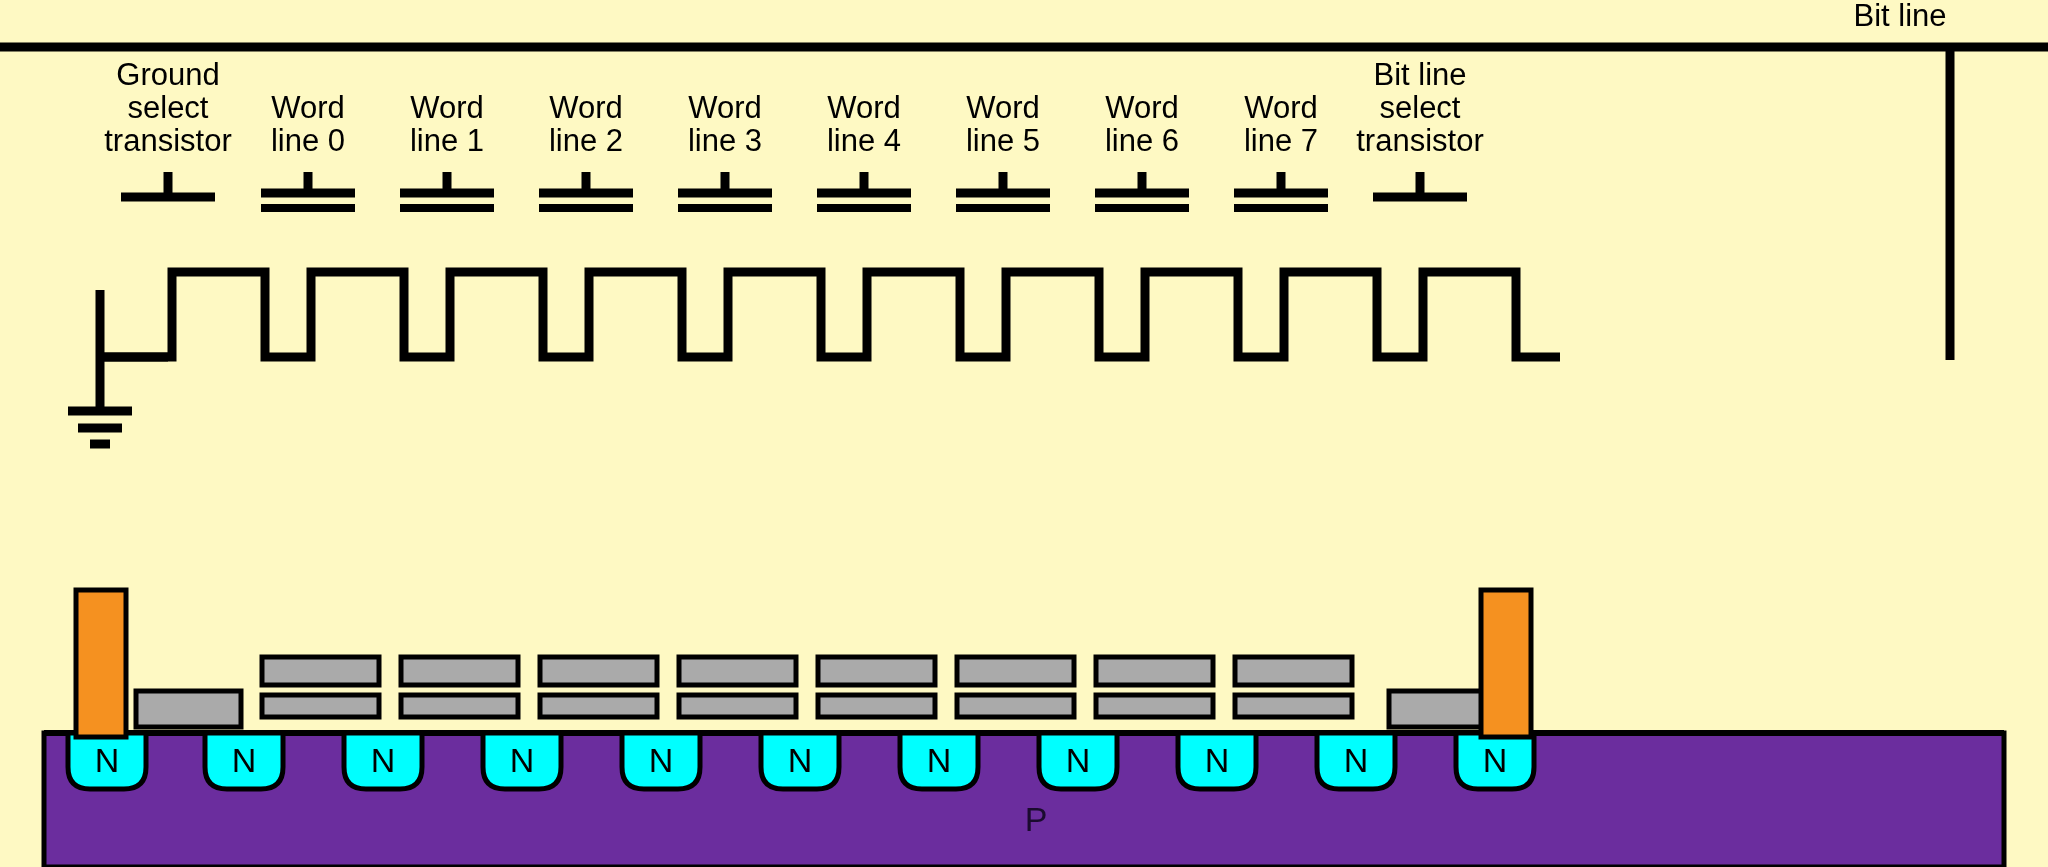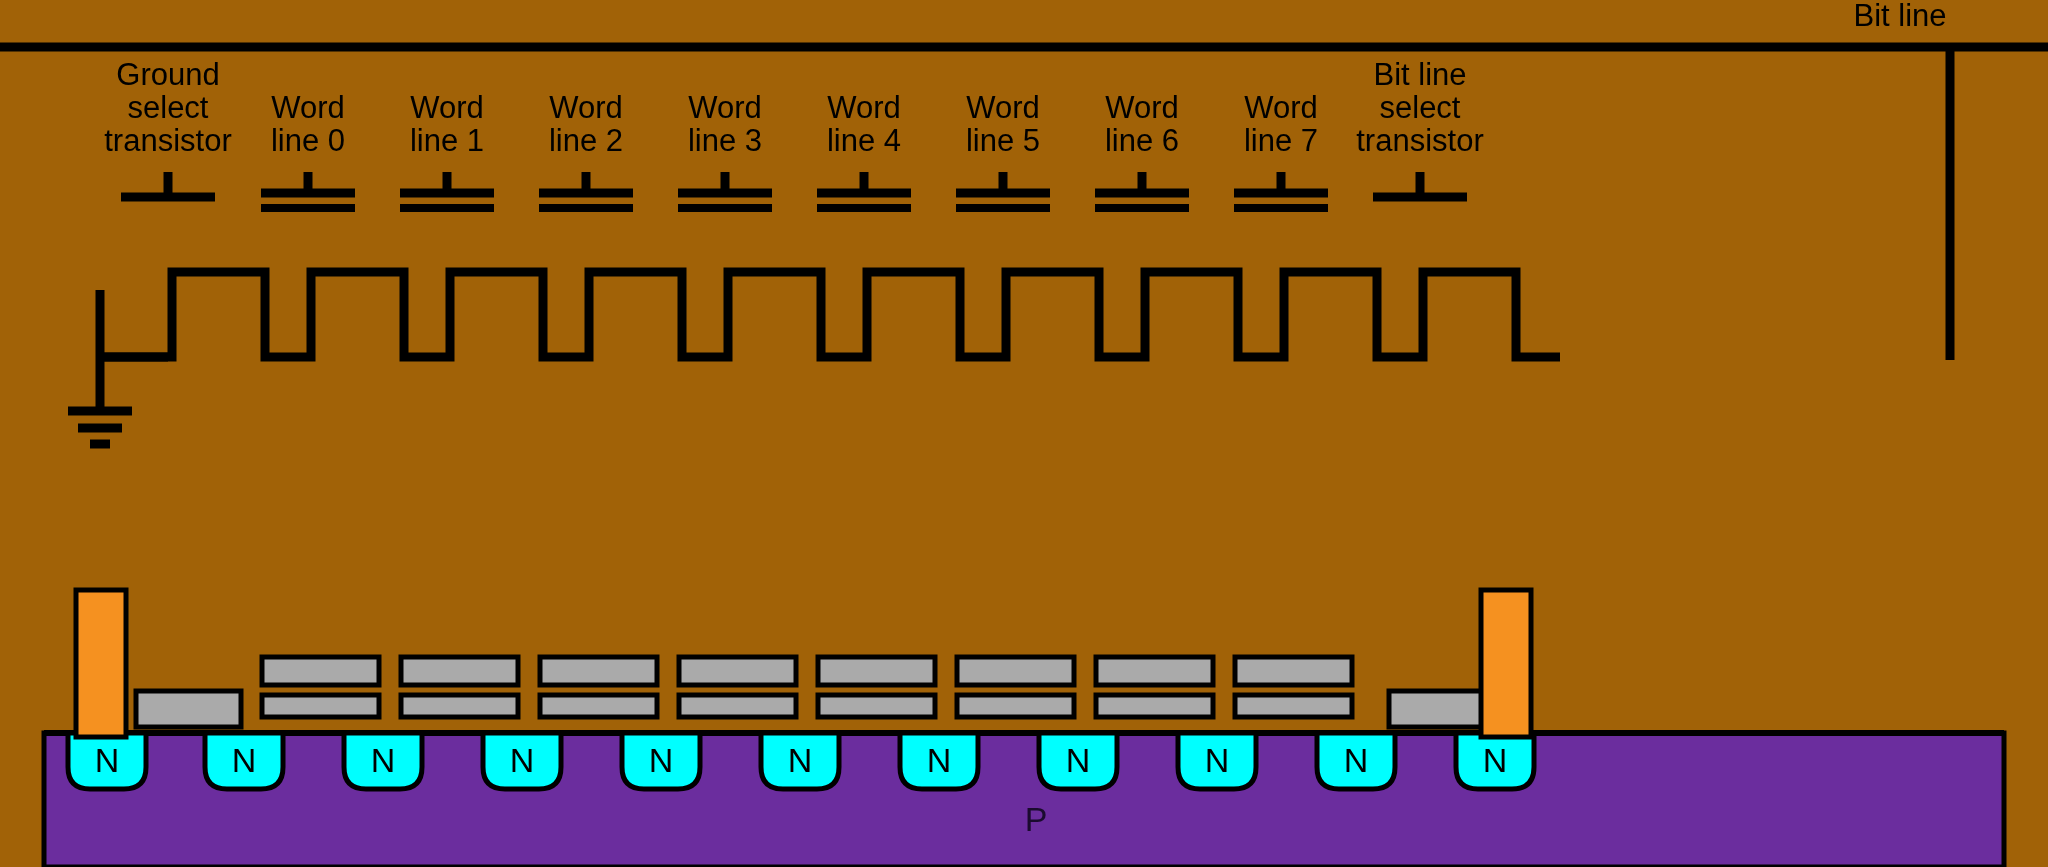--- a/index.html
+++ b/index.html
@@ -2,21 +2,21 @@
 <html><head>
 <meta charset="utf-8">
 <title>NAND Flash String Diagram</title>
 <style>
   html,body{margin:0;padding:0;background:#ffffff;}
   body{
     font-family:"Liberation Sans","DejaVu Sans",sans-serif;
     width:2048px;height:867px;overflow:hidden;
     position:relative;
   }
-  #stage{position:relative;width:2048px;height:867px;background:#a16207;}
+  #stage{position:relative;width:2048px;height:867px;background:#fef9c3;}
   svg.diagram{position:absolute;left:0;top:0;width:2048px;height:867px;display:block;}
   text{font-family:"Liberation Sans","DejaVu Sans",sans-serif;fill:#000;}
   .lbl{font-size:31px;text-anchor:middle;dominant-baseline:middle;}
   .bitline-lbl{font-size:31px;text-anchor:middle;dominant-baseline:middle;}
   .welllbl{font-size:34px;text-anchor:middle;dominant-baseline:middle;fill:#000;}
   .sublbl{font-size:34px;text-anchor:middle;dominant-baseline:middle;fill:#1a0b2e;}
   .wire{stroke:#000;fill:none;stroke-linecap:butt;stroke-linejoin:miter;}
 </style>
 </head>
 <body>

